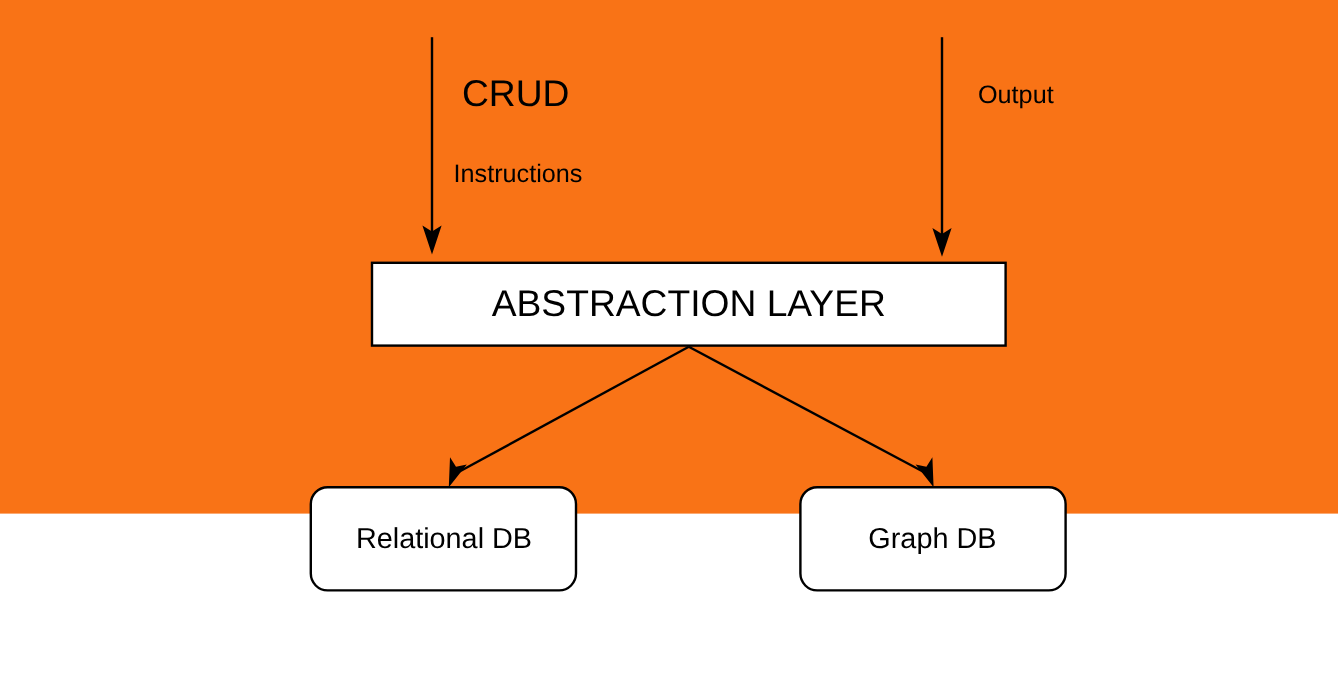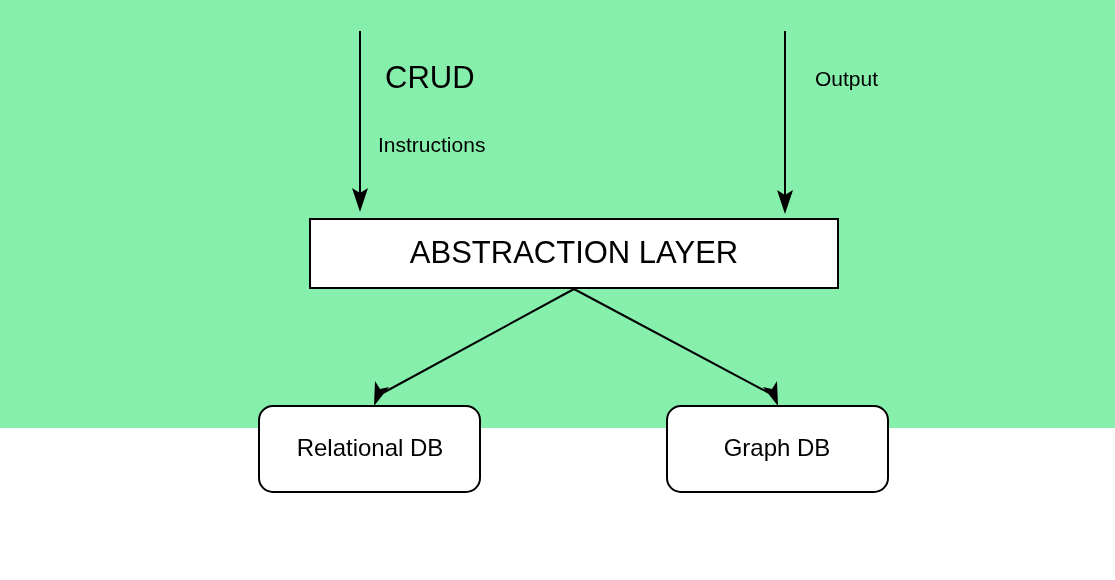--- a/index.html
+++ b/index.html
@@ -10,21 +10,21 @@
   body {
     width: 1115px;
     height: 580px;
     overflow: hidden;
     font-family: "Liberation Sans", sans-serif;
   }
   #diagram-root {
     position: relative;
     width: 1115px;
     height: 428px;
-    background: #86efac;
+    background: #f97316;
     text-decoration: underline;
   }
   svg.diagram-canvas {
     display: block;
     width: 1115px;
     height: 580px;
   }
   .node-shape {
     fill: #ffffff;
     stroke: #000000;

